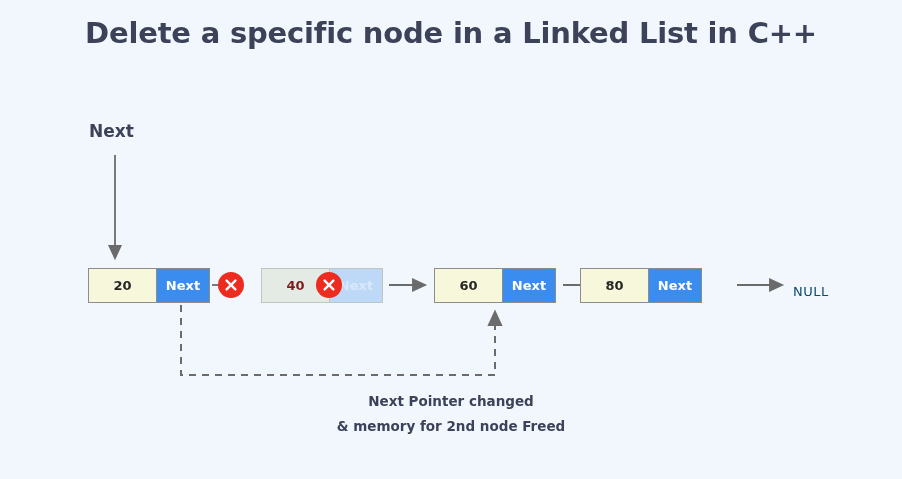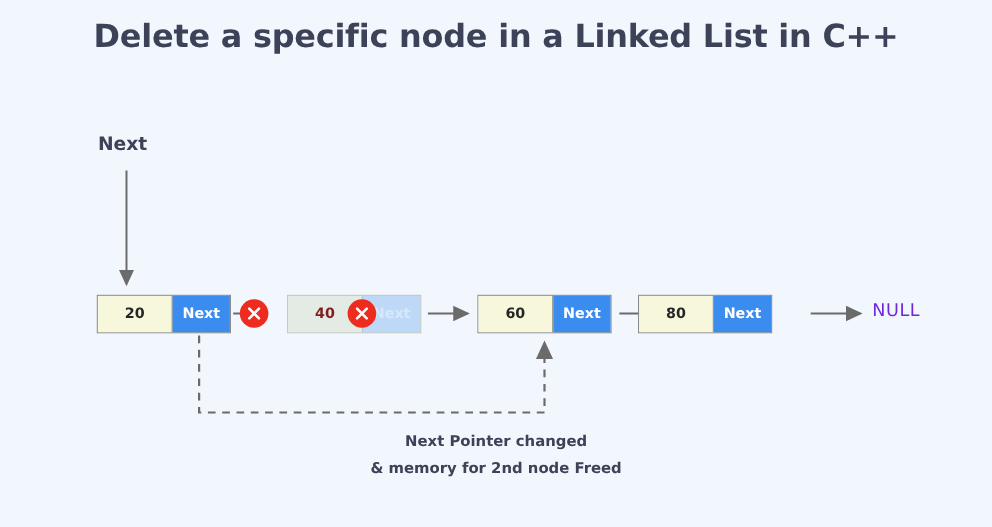--- a/index.html
+++ b/index.html
@@ -96,23 +96,23 @@
   }
   #node-20 { left: 88px; }
   #node-40 { left: 261px; }
   #node-60 { left: 434px; }
   #node-80 { left: 580px; }
 
   
   .null-label {
     position: absolute;
     left: 793px;
-    top: 272px;
-    font-size: 16px;
-    color: #6d28d9;
+    top: 284px;
+    font-size: 13px;
+    color: #0c4a6e;
     letter-spacing: 0.5px;
   }
   
   .x-badge {
     position: absolute;
     width: 26px;
     height: 26px;
     border-radius: 50%;
     background: #ED2B1F;
     display: flex;

